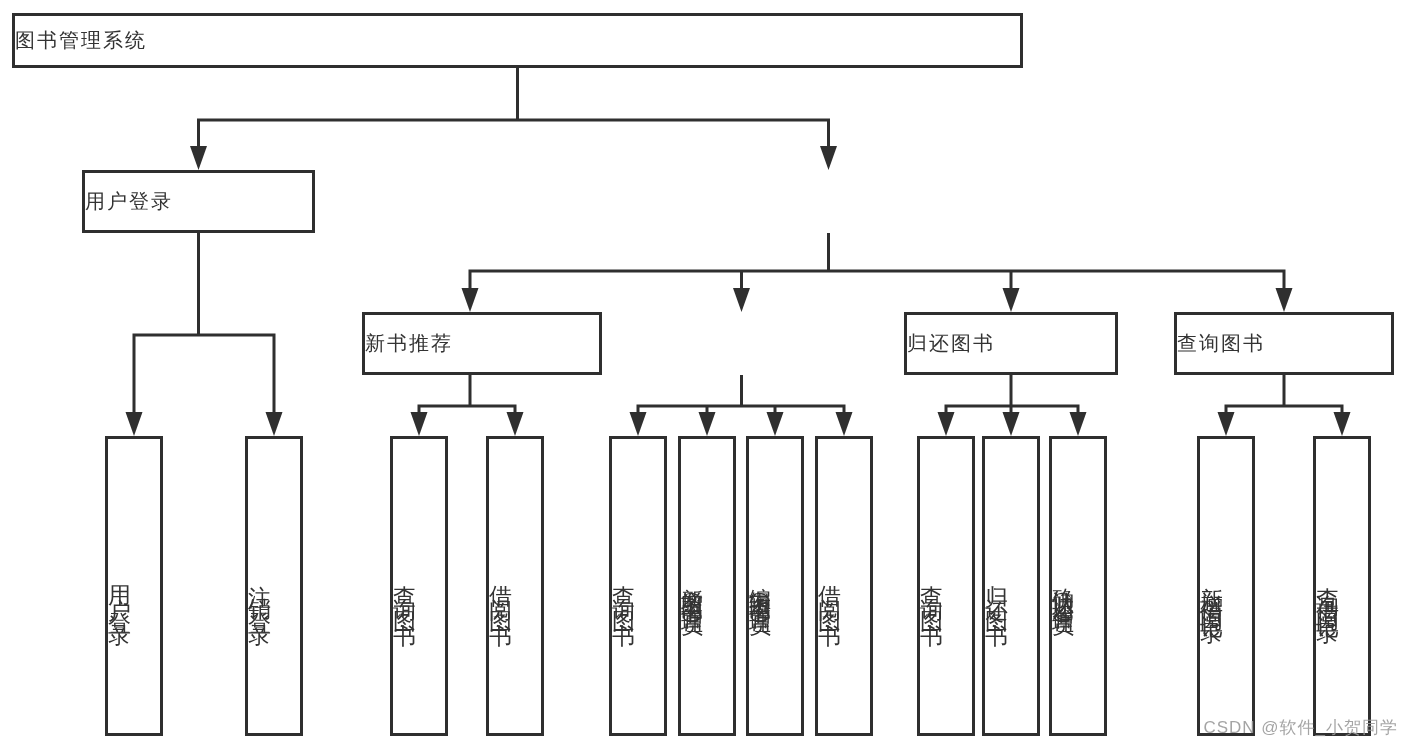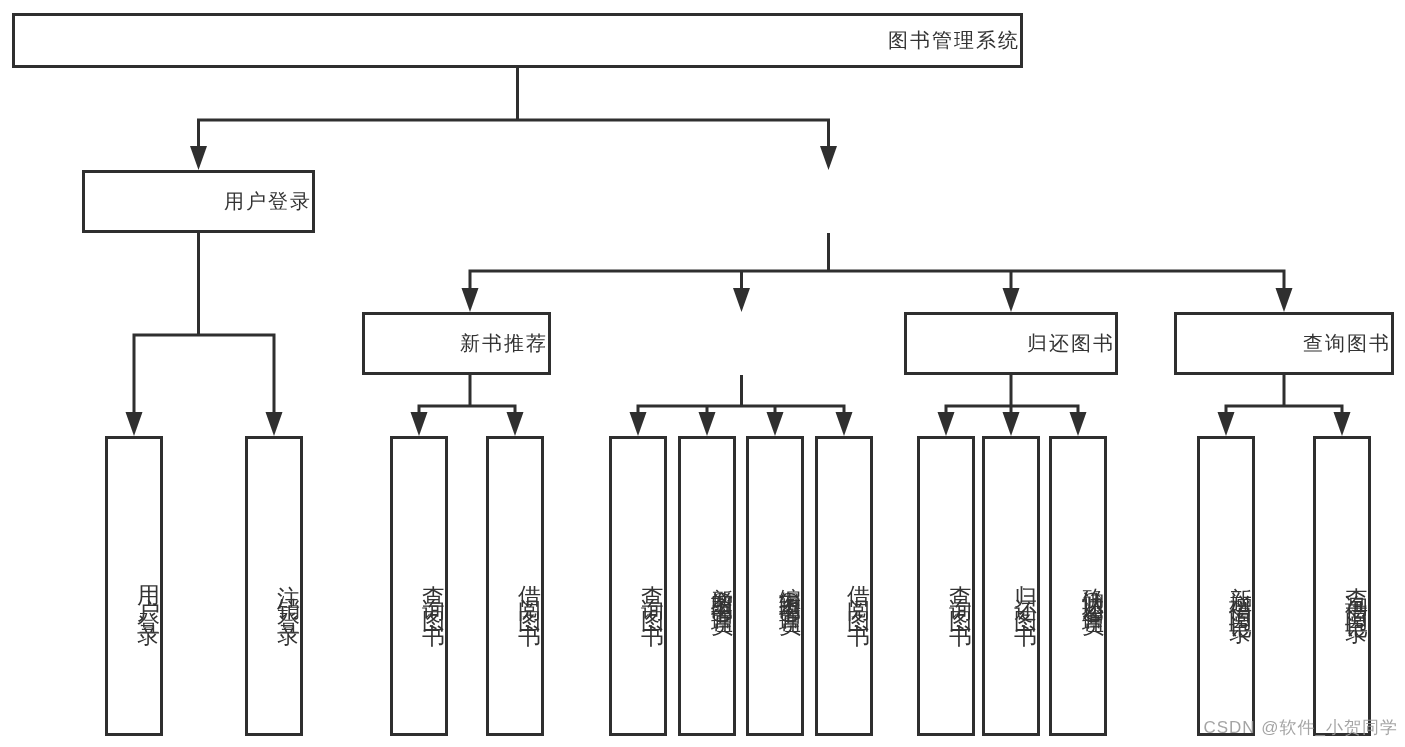--- a/index.html
+++ b/index.html
@@ -21,21 +21,21 @@
     top: 0;
     z-index: 1;
   }
   .box {
     position: absolute;
     box-sizing: border-box;
     border: 3px solid #2f2f2f;
     background: #ffffff;
     display: flex;
     align-items: center;
-    justify-content: flex-end;
+    justify-content: flex-start;
     color: #333333;
     z-index: 2;
   }
   .hbox .lbl {
     font-size: 20px;
     letter-spacing: 2px;
     white-space: nowrap;
   }
   .vbox .lbl {
     writing-mode: vertical-rl;
@@ -117,21 +117,21 @@
   </svg>
 
   <div class="box hbox" style="left:12px;top:13px;width:1011px;height:55px">
     <span class="lbl">图书管理系统</span>
   </div>
 
   <div class="box hbox" style="left:82px;top:170px;width:233px;height:63px">
     <span class="lbl">用户登录</span>
   </div>
 
-  <div class="box hbox" style="left:362px;top:312px;width:189px;height:63px">
+  <div class="box hbox" style="left:362px;top:312px;width:240px;height:63px">
     <span class="lbl">新书推荐</span>
   </div>
   <div class="box hbox" style="left:904px;top:312px;width:214px;height:63px">
     <span class="lbl">归还图书</span>
   </div>
   <div class="box hbox" style="left:1174px;top:312px;width:220px;height:63px">
     <span class="lbl">查询图书</span>
   </div>
 
   <div class="box vbox" style="left:105px;top:436px;width:58px;height:300px">

